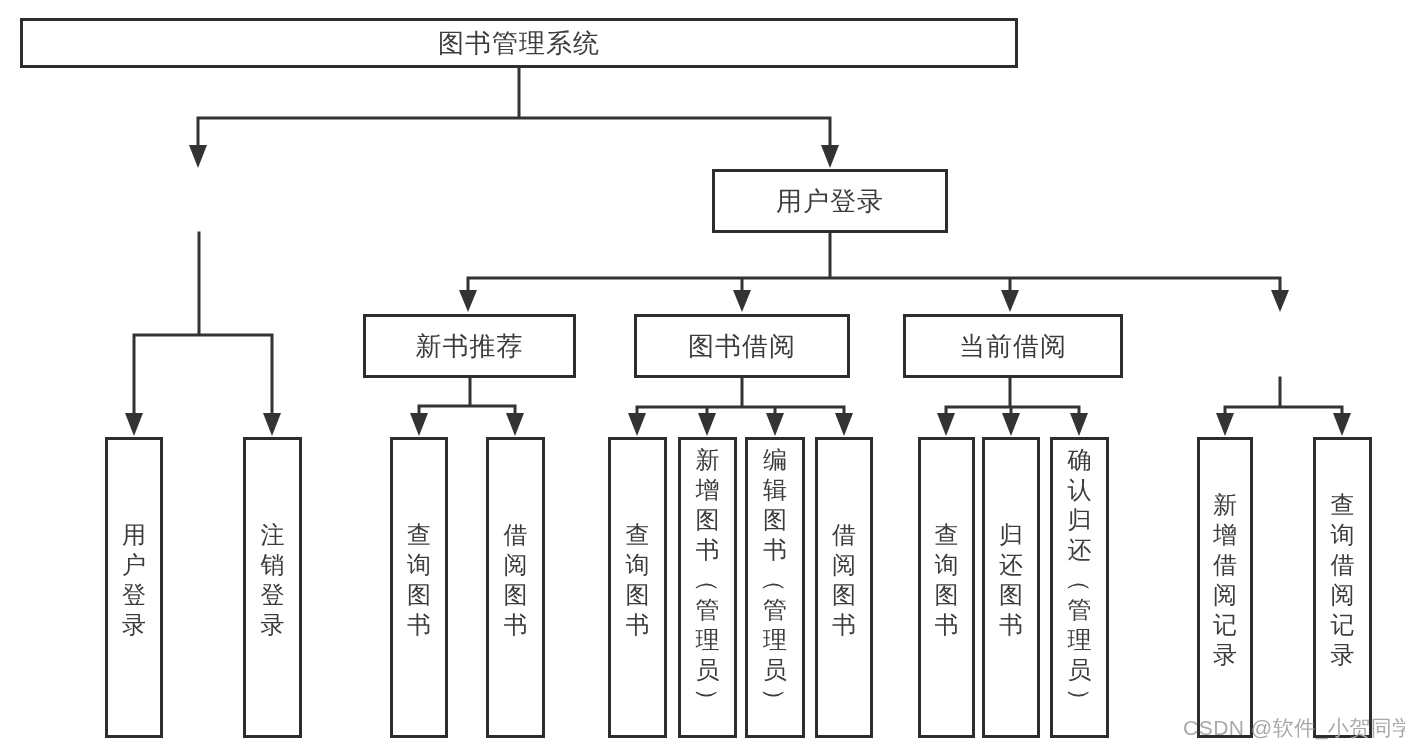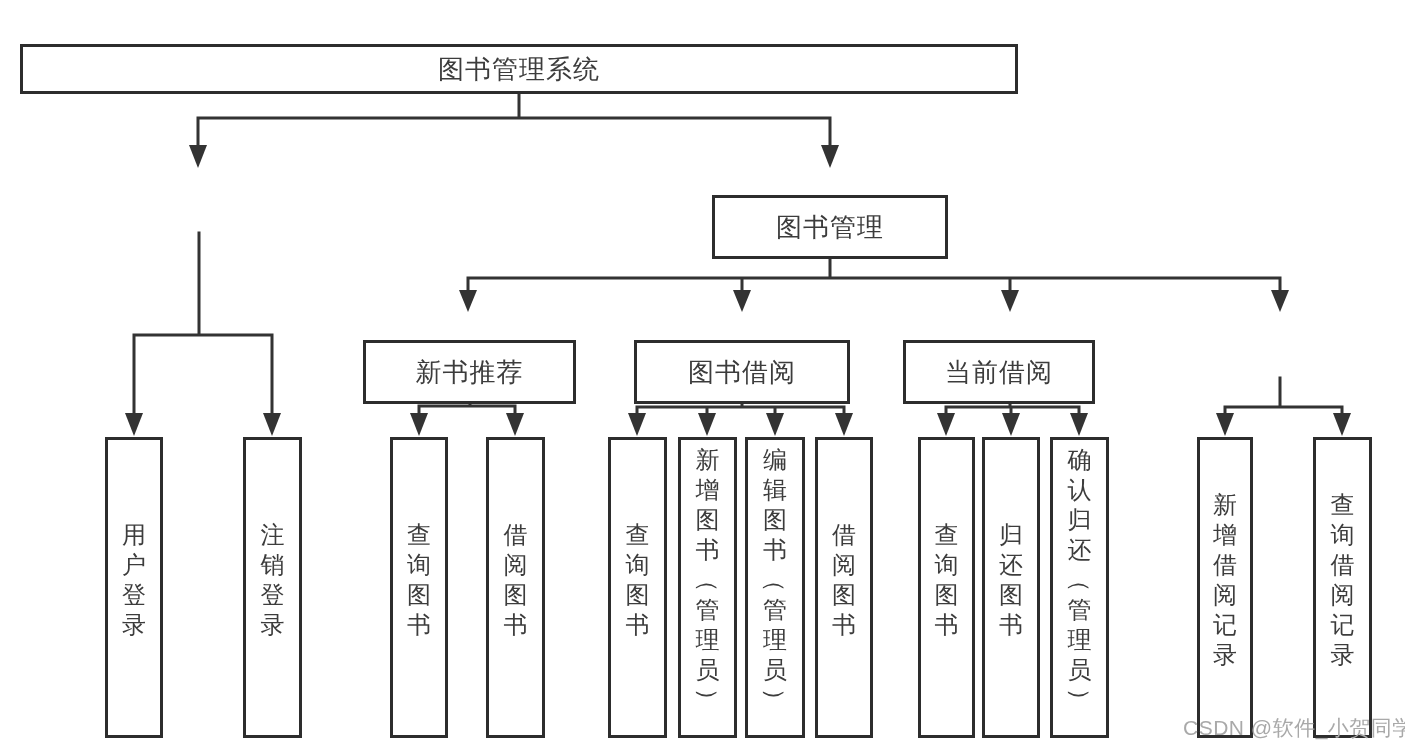--- a/index.html
+++ b/index.html
@@ -12,21 +12,21 @@
     font-family:"Liberation Sans","DejaVu Sans",sans-serif; overflow:hidden;
   }
   .edges{position:absolute;left:0;top:0;z-index:0;}
   .edges path{stroke:var(--line);stroke-width:3;fill:none;stroke-linecap:square;}
   .edges polygon{fill:var(--line);stroke:none;}
   .box{
     position:absolute; box-sizing:border-box; background:#fff;
     border:3px solid var(--border); color:var(--text); z-index:1;
     display:flex; align-items:center; justify-content:center; text-align:center;
   }
-  .hbox{font-size:26px; letter-spacing:1px;margin-top:26px;}
+  .hbox{font-size:26px; letter-spacing:1px;}
   .vbox{font-size:24px;}
   .vt{display:block; margin-bottom:16px;}
   .vt .vc{display:block; height:30px; line-height:30px; text-align:center;}
   .vt .vp{transform:rotate(90deg);}
   .watermark{
     position:absolute; z-index:2; color:var(--watermark);
     font-size:21px; letter-spacing:0.5px; white-space:nowrap;
   }
 </style>
 </head>
@@ -75,30 +75,30 @@
       <polygon points="1216,413 1234,413 1225,436"></polygon>
       <polygon points="1333,413 1351,413 1342,436"></polygon>
     </g>
   </svg>
 
   <div class="box hbox" style="left:20px;top:18px;width:998px;height:50px">
     <span>图书管理系统</span>
   </div>
 
   <div class="box hbox" style="left:712px;top:169px;width:236px;height:64px">
-    <span>图书管理</span>
+    <span>用户登录</span>
   </div>
 
   <div class="box hbox" style="left:634px;top:314px;width:216px;height:64px">
     <span>图书借阅</span>
   </div>
   <div class="box hbox" style="left:363px;top:314px;width:213px;height:64px">
     <span>新书推荐</span>
   </div>
-  <div class="box hbox" style="left:903px;top:314px;width:192px;height:64px">
+  <div class="box hbox" style="left:903px;top:314px;width:220px;height:64px">
     <span>当前借阅</span>
   </div>
 
   <div class="box vbox" style="left:105px;top:437px;width:58px;height:301px">
     <span class="vt">
         <span class="vc">用</span>
         <span class="vc">户</span>
         <span class="vc">登</span>
         <span class="vc">录</span>
       </span>

